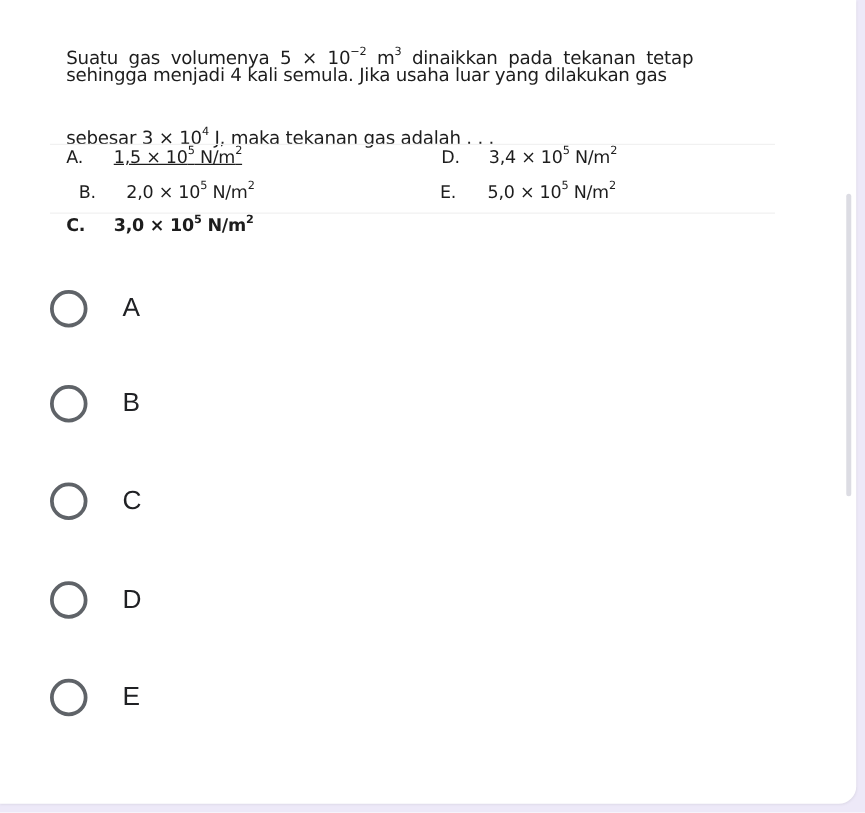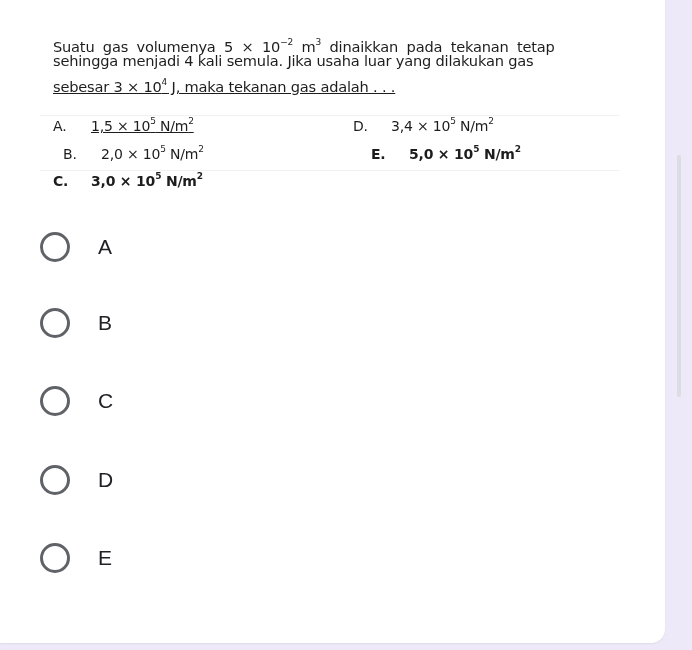--- a/index.html
+++ b/index.html
@@ -8,40 +8,41 @@
     background:#ede9f8;
     position:relative;
     font-family:"Liberation Sans", sans-serif;
   }
   .card {
     position:absolute; left:0; top:0;
     width:665px; height:643px;
     background:#ffffff;
     border-bottom-right-radius:14px;
     box-shadow:0 1px 2px rgba(0,0,0,0.06);
+    padding-left:20px;
   }
   .question-img {
     position:absolute; left:40px; top:30px; width:580px;
     font-family:"DejaVu Sans", sans-serif;
     color:#1d1d1d;
     font-size:14.6px;
     letter-spacing:-0.2px;
   }
   .q-line { position:absolute; left:13px; white-space:nowrap; }
   .q-line.l1 { top:8px; word-spacing:4px; }
   .q-line.l2 { top:22px; }
-  .q-line.l3 { top:48px;text-decoration:underline; }
+  .q-line.l3 { top:72px; }
   sup { font-size:9px; vertical-align:7px; line-height:0; }
   .opt { position:absolute; white-space:nowrap; font-size:14px; }
   .opt .letter { display:inline-block; width:38px; }
   .optA { left:13px; top:88px;text-decoration:underline; }
   .optB { left:23px; top:116px; }
   .optC { left:13px; top:143px;font-weight:bold; }
   .optD { left:313px; top:88px; }
-  .optE { left:331px; top:116px;font-weight:bold; }
+  .optE { left:312px; top:116px; }
   .sep {
     position:absolute; left:0; width:580px; height:1px; background:#f1f1f1;
   }
 
   .radio-row {
     position:absolute; left:40px; height:40px; display:flex; align-items:center;
     cursor:pointer;
   }
   .radio {
     width:30px; height:30px; border-radius:50%;

